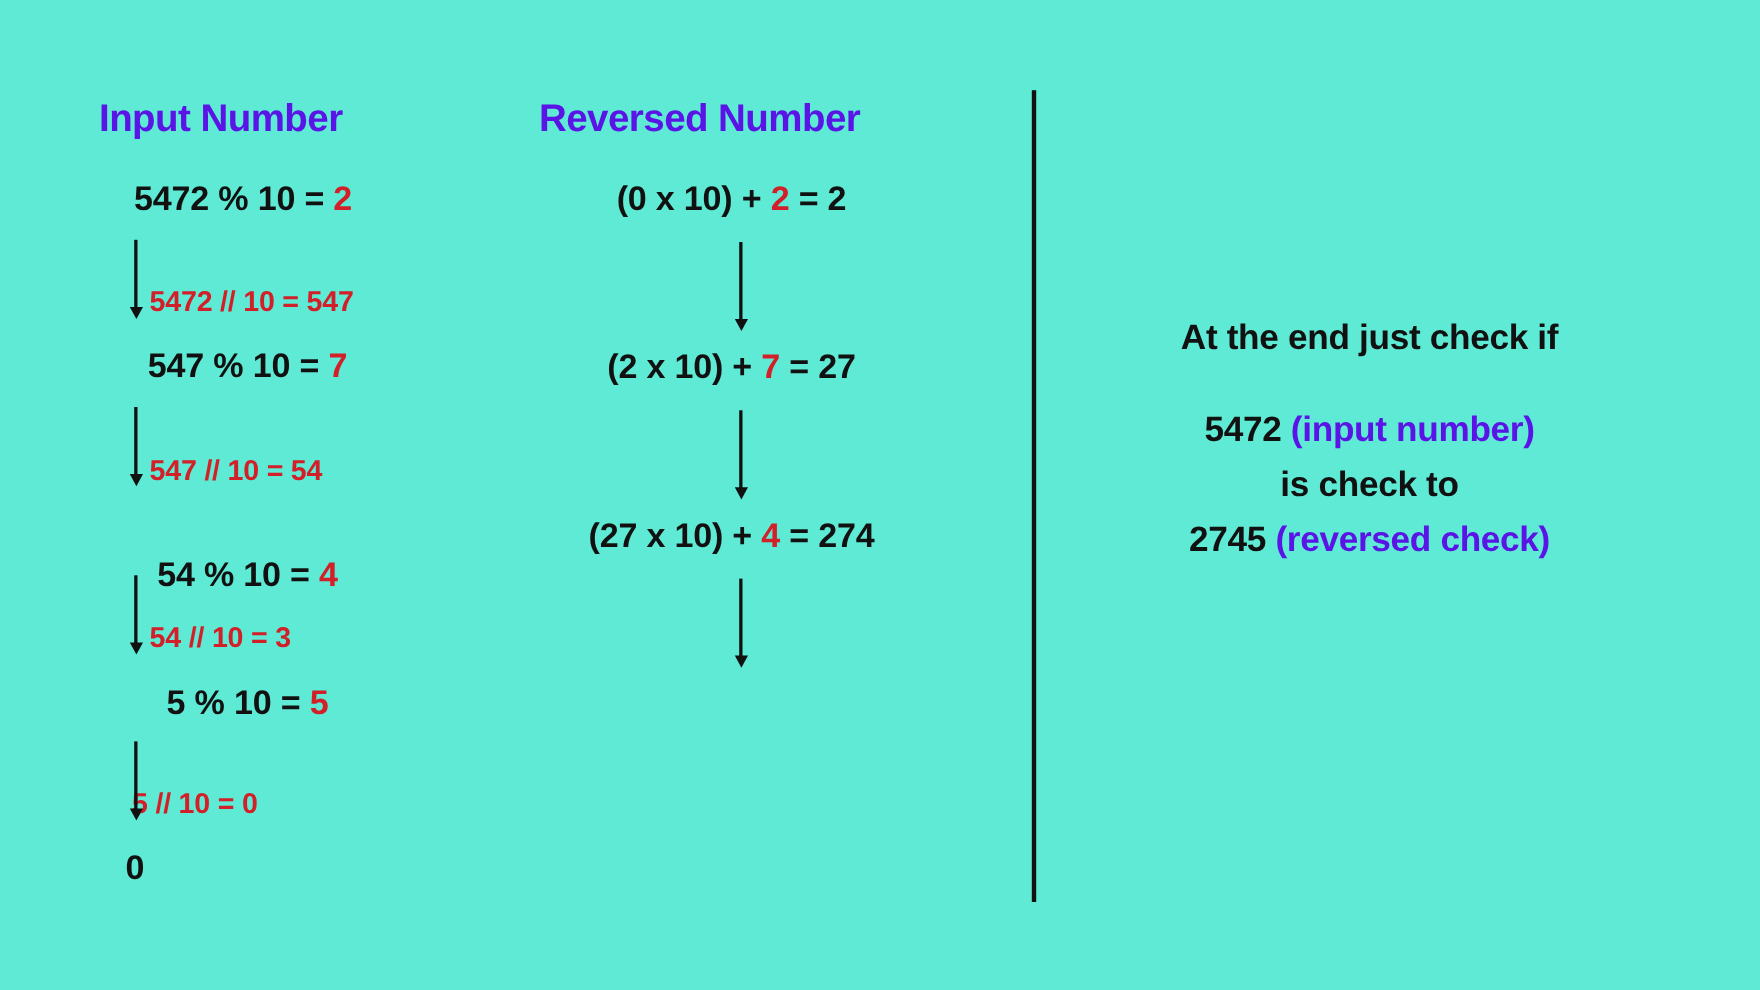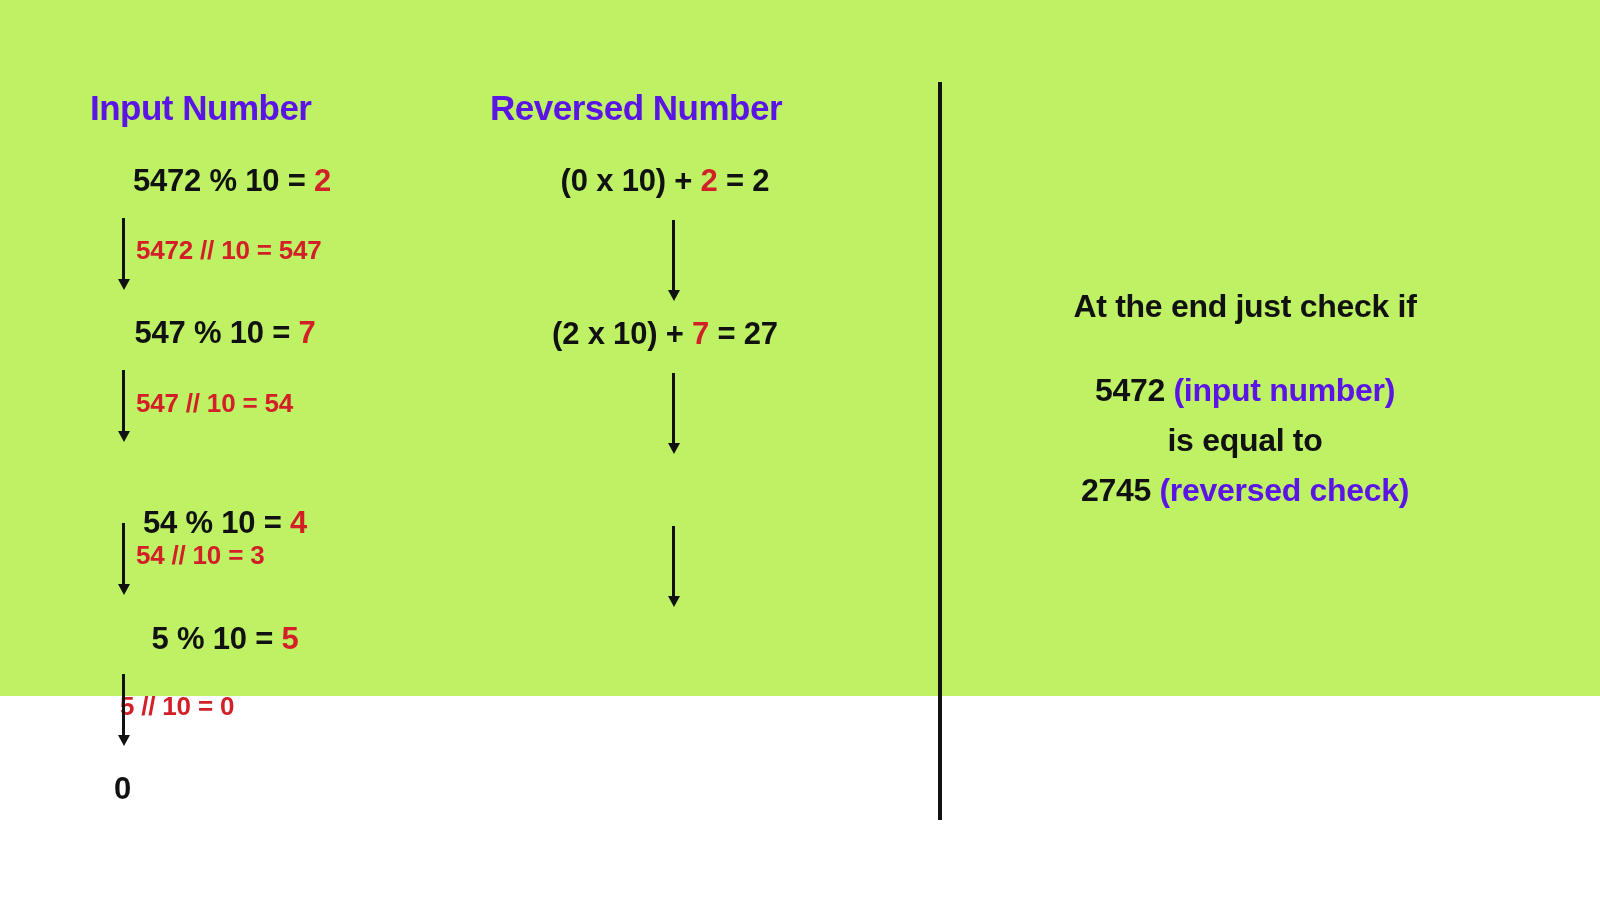--- a/index.html
+++ b/index.html
@@ -11,22 +11,22 @@
     width: 1600px;
     height: 900px;
     font-family: "Liberation Sans", sans-serif;
     overflow: hidden;
     position: relative;
   }
 
   #canvas {
     position: relative;
     width: 1600px;
-    height: 696px;
-    background: #bef264;
+    height: 900px;
+    background: #5eead4;
   }
 
   
   .col-header {
     position: absolute;
     font-weight: 700;
     font-size: 35px;
     letter-spacing: -0.5px;
     color: #5a15e6;
     white-space: nowrap;
@@ -44,20 +44,21 @@
     color: #d21f28;
   }
 
   .note {
     position: absolute;
     font-weight: 700;
     font-size: 26px;
     color: #d21f28;
     white-space: nowrap;
     letter-spacing: -0.2px;
+    margin-top: 24px;
   }
 
   .terminal-zero {
     position: absolute;
     font-weight: 700;
     font-size: 31px;
     color: #111111;
   }
 
   
@@ -116,21 +117,21 @@
 </style>
 </head>
 <body>
 
 <div id="canvas">
 
   <div class="col-header" style="left:90px; top:88px;">Input Number</div>
 
   <div class="col-header" style="left:490px; top:88px;text-align:center;">Reversed Number</div>
 
-  <div class="eq-row" style="left:232px; top:163px; transform:translateX(-50%);">
+  <div class="eq-row" style="left:221px; top:163px; transform:translateX(-50%);">
     <span>5472 % 10 = </span><span class="red">2</span>
   </div>
 
   <div class="eq-row" style="left:225px; top:315px; transform:translateX(-50%);">
     <span>547 % 10 = </span><span class="red">7</span>
   </div>
 
   <div class="eq-row" style="left:225px; top:468px; transform:translateX(-50%);margin-top:37px;">
     <span>54 % 10 = </span><span class="red">4</span>
   </div>
@@ -164,20 +165,23 @@
   <div class="terminal-zero" style="left:114px; top:771px;">0</div>
 
   <div class="eq-row" style="left:665px; top:163px; transform:translateX(-50%);">
     <span>(0 x 10) + </span><span class="red">2</span><span> =  2</span>
   </div>
 
   <div class="eq-row" style="left:665px; top:316px; transform:translateX(-50%);">
     <span>(2 x 10) + </span><span class="red">7</span><span> =  27</span>
   </div>
 
+  <div class="eq-row" style="left:665px; top:469px; transform:translateX(-50%);">
+    <span>(27 x 10) + </span><span class="red">4</span><span> =  274</span>
+  </div>
 
 
   <div class="arrow" style="left:672px; top:220px; height:82px;">
     <div class="shaft" style="height:71px;"></div>
     <div class="head" style="top:70px;"></div>
   </div>
   <div class="arrow" style="left:672px; top:373px; height:82px;">
     <div class="shaft" style="height:71px;"></div>
     <div class="head" style="top:70px;"></div>
   </div>
@@ -188,20 +192,20 @@
 
   <div class="divider" style="left:938px; top:82px; height:738px;"></div>
 
   <div class="right-panel">
     <div class="rp-line">At the end just check if</div>
 
     <div class="rp-line gap">
       <span>5472 </span><span class="purple">(input number)</span>
     </div>
 
-    <div class="rp-line tight">is equal to</div>
+    <div class="rp-line tight">is check to</div>
 
     <div class="rp-line tight">
       <span>2745 </span><span class="purple">(reversed check)</span>
     </div>
   </div>
 
 </div>
 
 </body></html>

